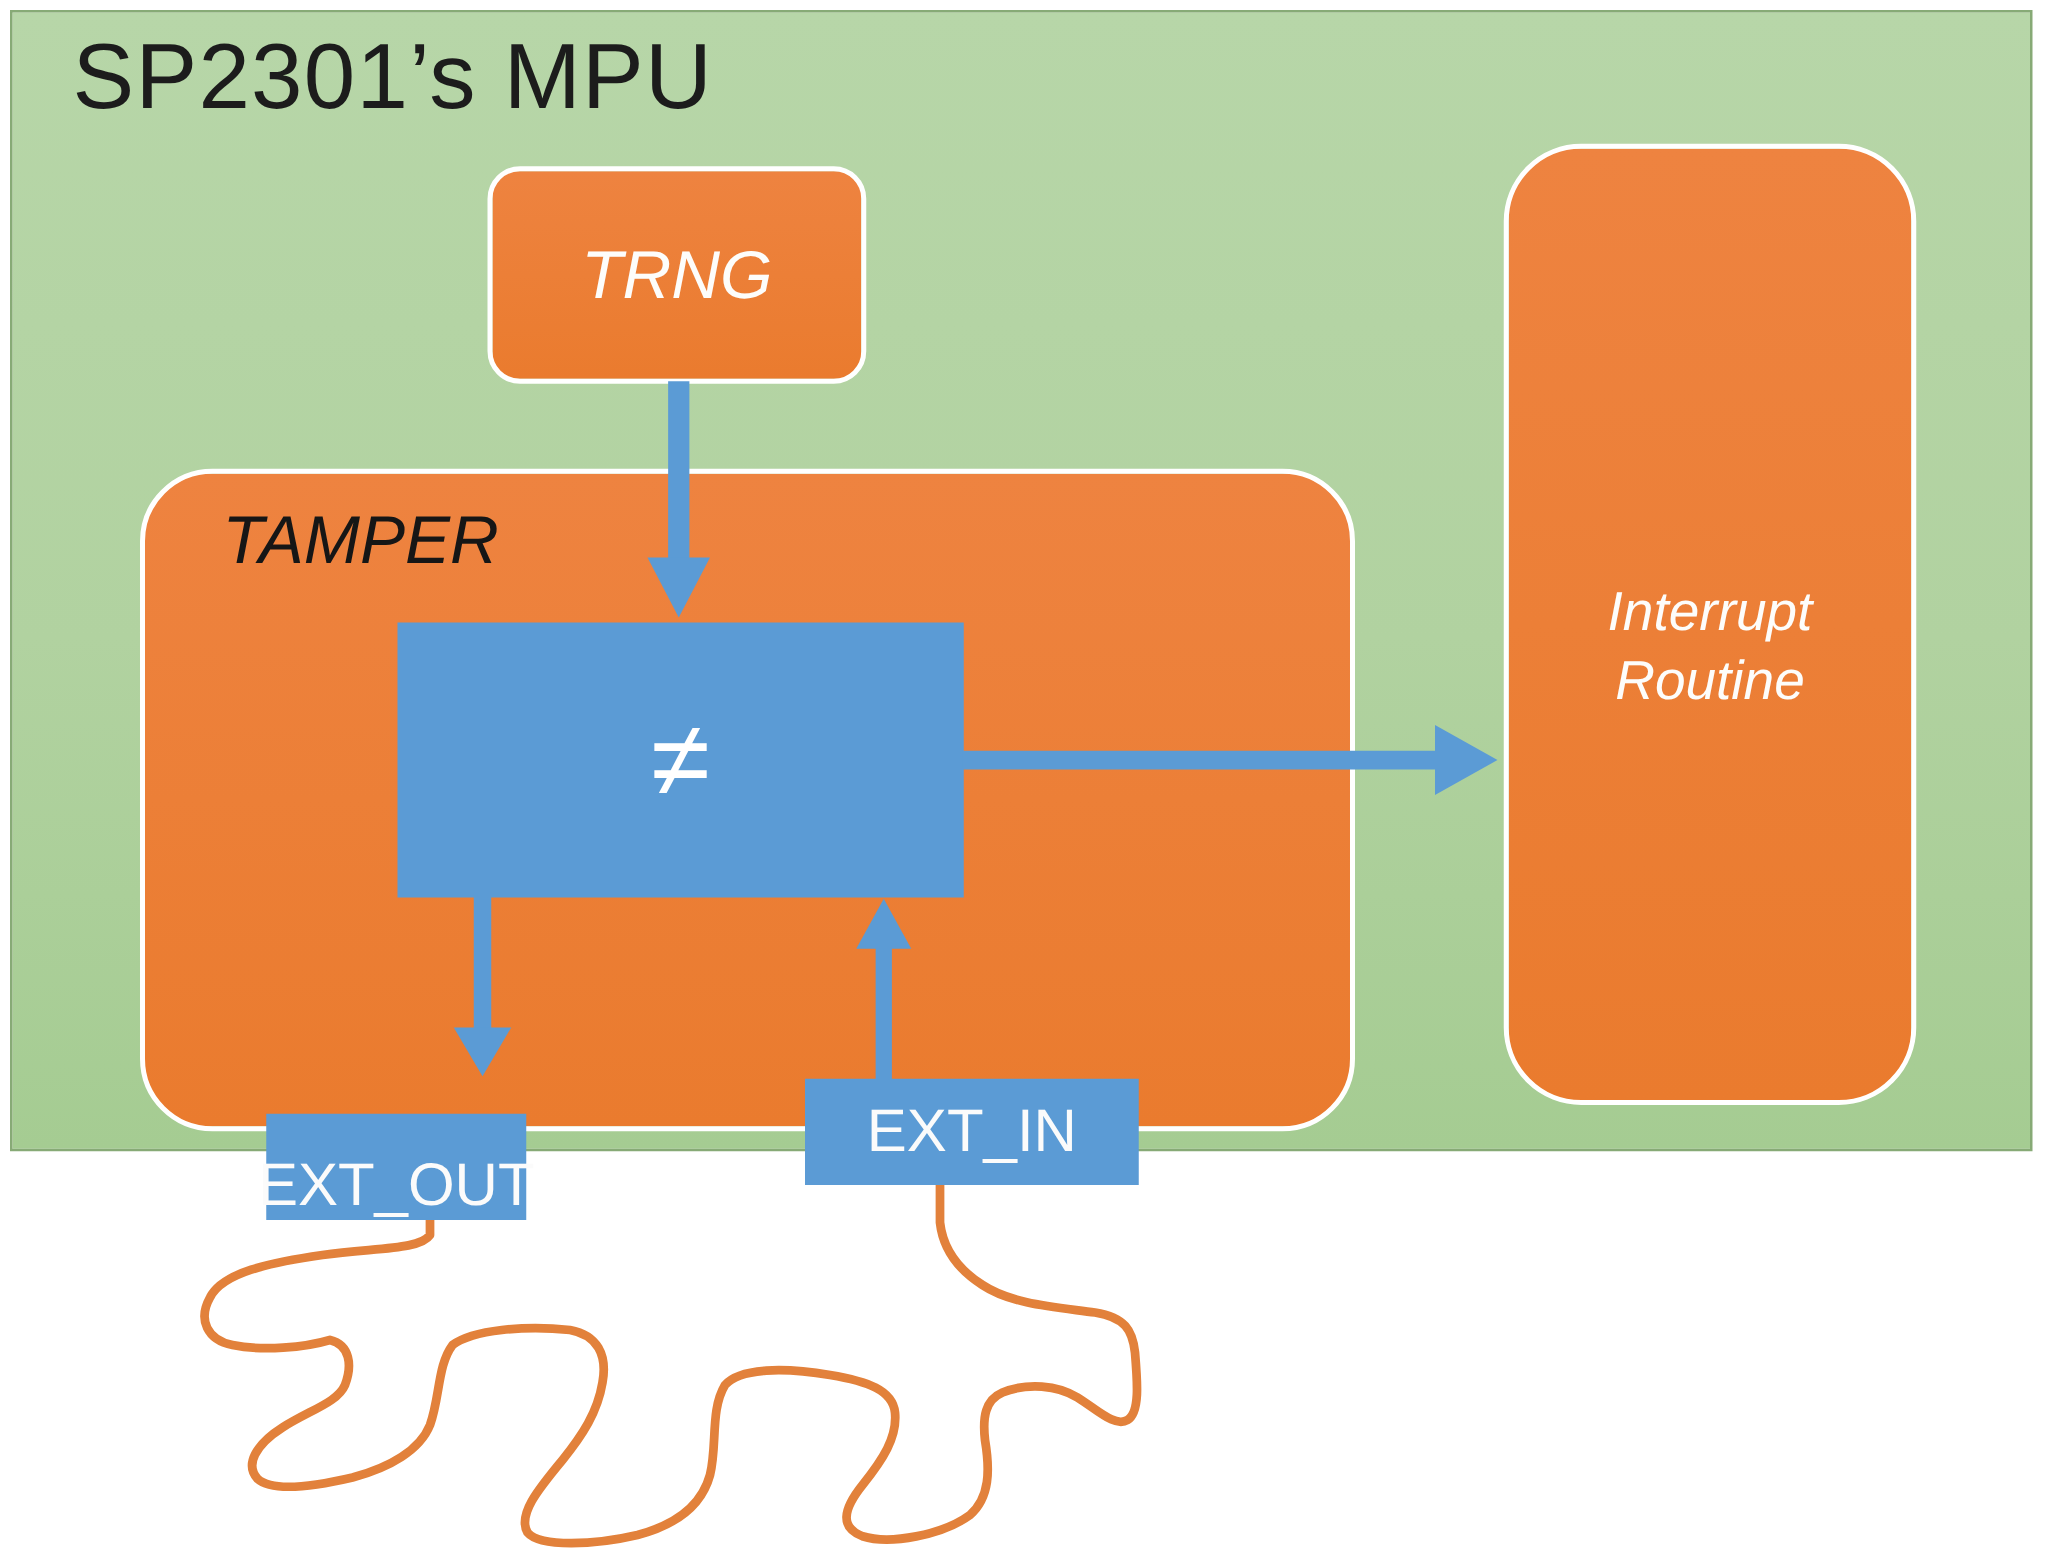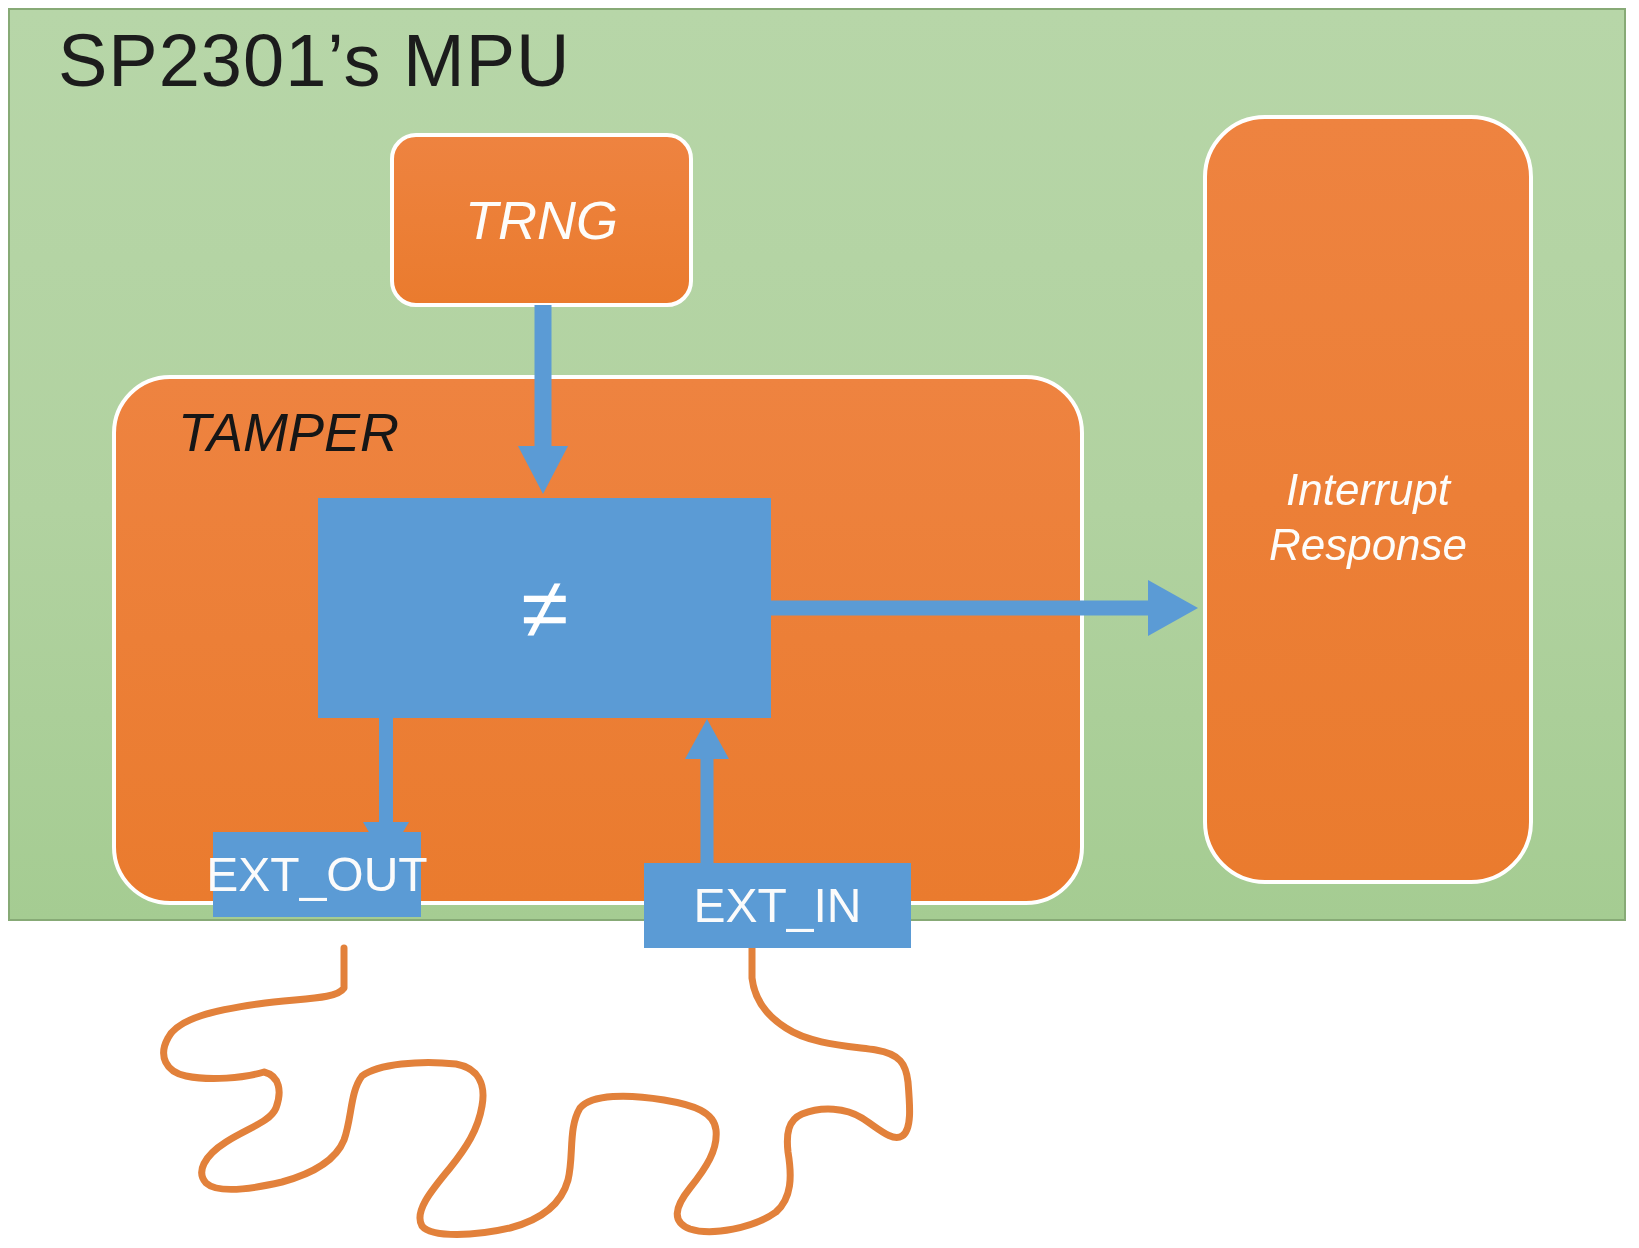--- a/index.html
+++ b/index.html
@@ -63,21 +63,21 @@
   }
   .comparator{
     left:318px;top:498px;width:453px;height:220px;
     display:flex;align-items:center;justify-content:center;
   }
   .neq{color:#ffffff;font-size:86px;font-weight:400;line-height:1;}
   .ext{
     display:flex;align-items:center;justify-content:center;
     z-index:6;
   }
-  .ext-out{left:213px;top:832px;width:208px;height:85px;}
+  .ext-out{left:213px;top:891px;width:208px;height:85px;align-items:flex-end;}
   .ext-in{left:644px;top:863px;width:267px;height:85px;}
   .ext-label{color:#fbfbfb;font-size:48px;white-space:nowrap;}
 
   
   svg.overlay{
     position:absolute;left:0;top:0;width:1639px;height:1248px;
     z-index:5;pointer-events:none;
   }
 </style>
 </head>
@@ -90,21 +90,21 @@
   <span class="trng-label">TRNG</span>
 </div>
 
 <div class="abs orange-node tamper">
   <span class="tamper-label">TAMPER</span>
 </div>
 
 <div class="abs orange-node interrupt">
   <div class="interrupt-label">
     <div>Interrupt</div>
-    <div>Response</div>
+    <div>Routine</div>
   </div>
 </div>
 
 <div class="abs blue-node comparator">
   <span class="neq">≠</span>
 </div>
 
 <svg class="overlay" viewBox="0 0 1639 1248">
 
   <g>

